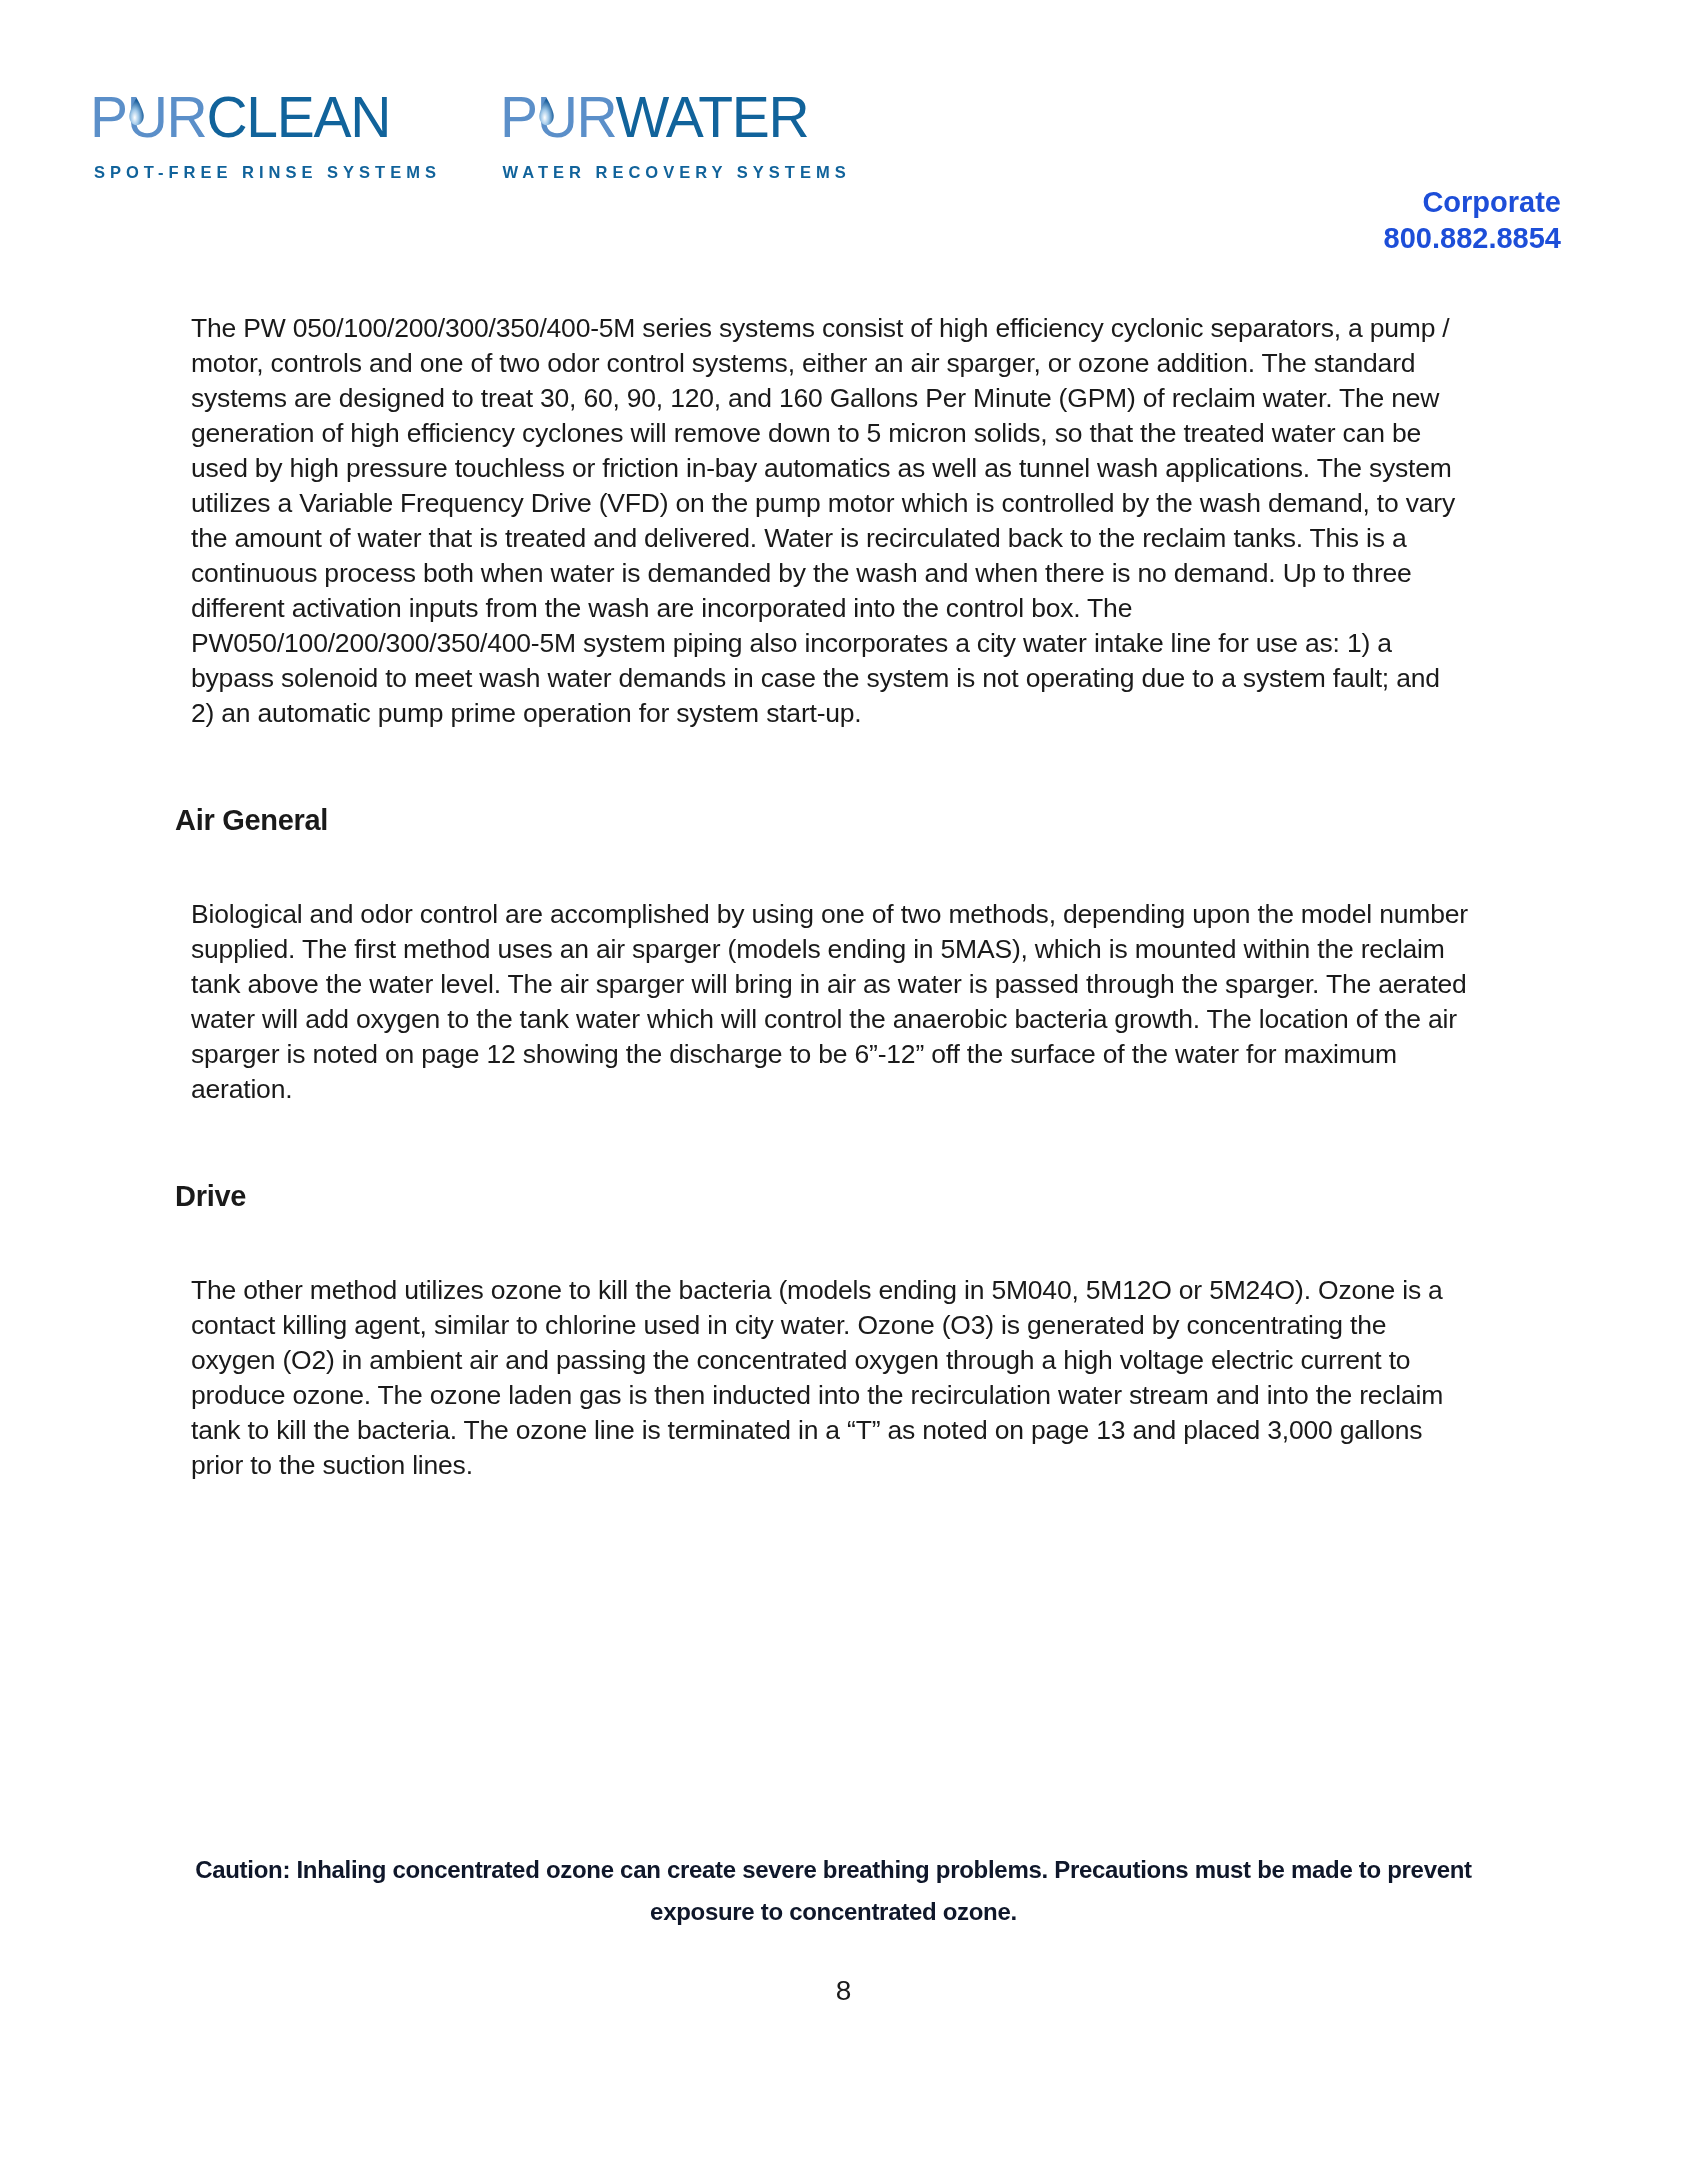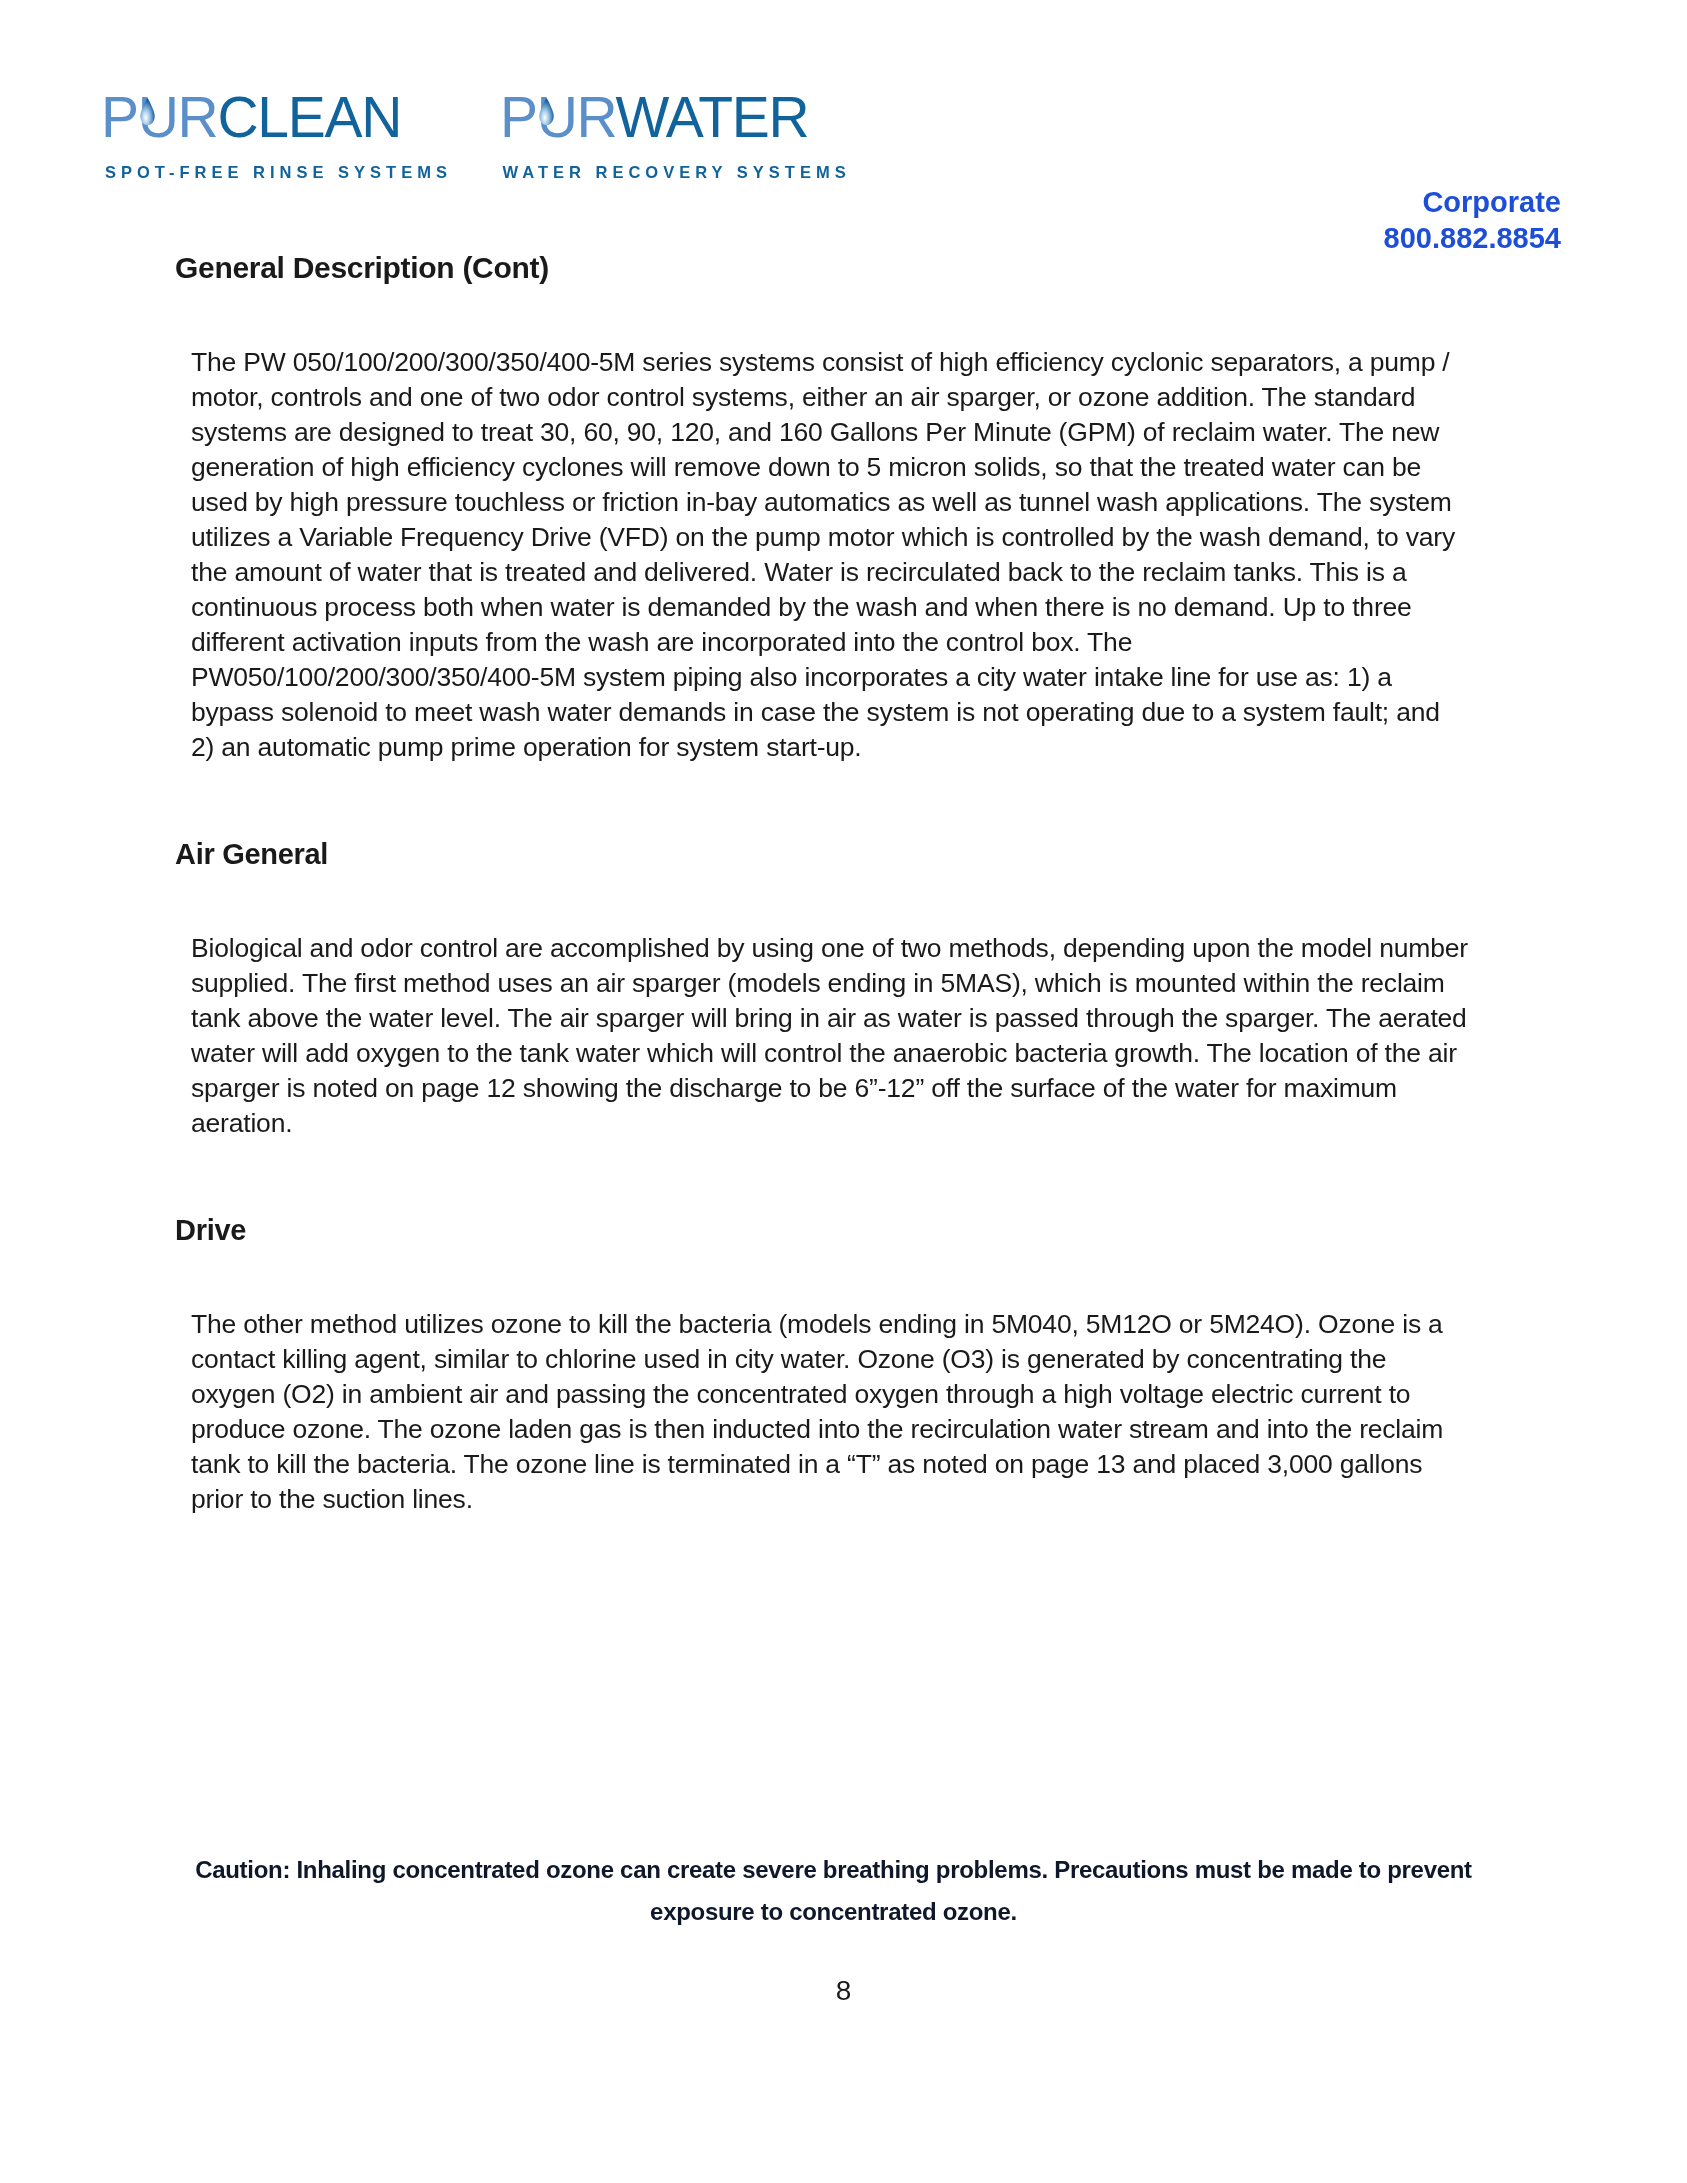--- a/index.html
+++ b/index.html
@@ -25,21 +25,21 @@
     position: absolute;
     top: 85px;
     left: 0;
     width: 1687px;
     height: 126px;
   }
   .logo-block {
     position: absolute;
     top: 0;
   }
-  .logo-purclean { left: 101px; }
+  .logo-purclean { left: 90px; }
   .logo-purwater { left: 500px; }
 
   .logo-wordmark {
     font-family: "Liberation Sans", sans-serif;
     font-weight: 400;
     font-size: 57px;
     letter-spacing: -1.3px;
     line-height: 64px;
     white-space: nowrap;
     position: relative;
@@ -194,21 +194,20 @@
     </div>
 
     <div class="corporate">
       <div>Corporate</div>
       <div>800.882.8854</div>
     </div>
   </div>
 
   <div class="content">
 
-    <h1 class="section-title">General Description (Cont)</h1>
 
 
     <div class="gap-md"></div>
 
     <p class="body">The PW 050/100/200/300/350/400-5M series systems consist of high efficiency cyclonic separators, a pump / motor, controls and one of two odor control systems, either an air sparger, or ozone addition. The standard systems are designed to treat 30, 60, 90, 120, and 160 Gallons Per Minute (GPM) of reclaim water. The new generation of high efficiency cyclones will remove down to 5 micron solids, so that the treated water can be used by high pressure touchless or friction in-bay automatics as well as tunnel wash applications. The system utilizes a Variable Frequency Drive (VFD) on the pump motor which is controlled by the wash demand, to vary the amount of water that is treated and delivered. Water is recirculated back to the reclaim tanks.  This is a continuous process both when water is demanded by the wash and when there is no demand. Up to three different activation inputs from the wash are incorporated into the control box. The PW050/100/200/300/350/400-5M system piping also incorporates a city water intake line for use as: 1) a bypass solenoid to meet wash water demands in case the system is not operating due to a system fault; and 2) an automatic pump prime operation for system start-up.</p>
 
     <div class="gap-lg"></div>
 
     <h2 class="minor-title">Air General</h2>
 

